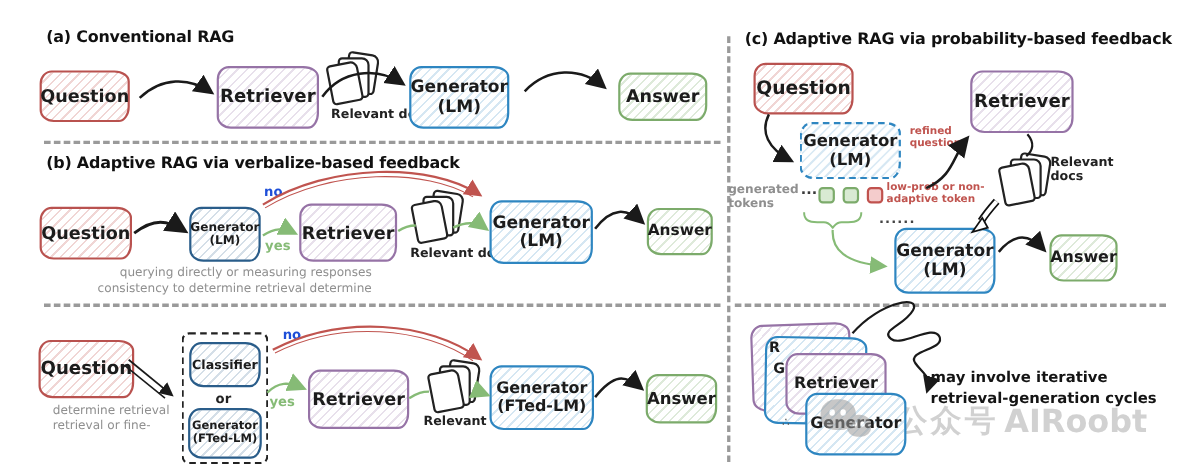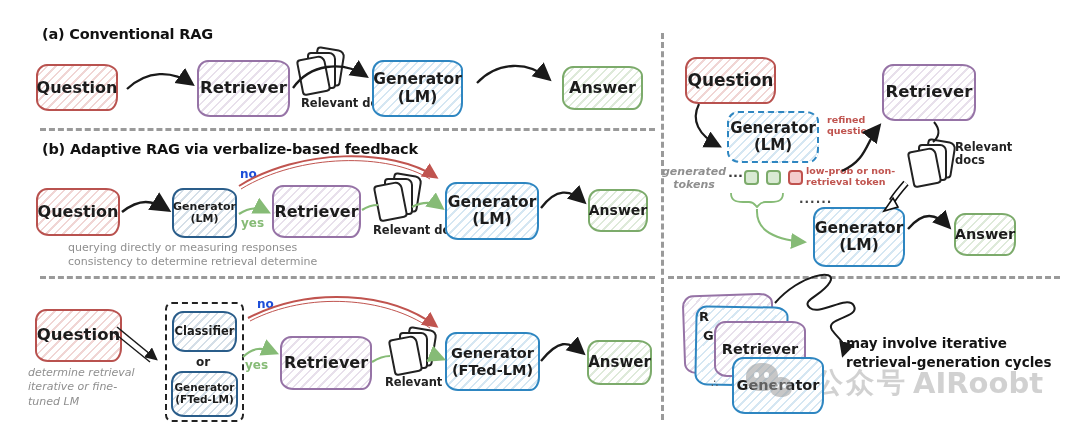--- a/index.html
+++ b/index.html
@@ -104,34 +104,33 @@
       <span>Relevant</span>
       <span>docs</span>
     </div>
     <div class="box blue" style="left:445px;top:182px;width:94px;height:58px;font-size:15.5px;">
       <span>Generator</span>
       <span>(LM)</span>
     </div>
     <div class="box green" style="left:588px;top:189px;width:60px;height:43px;font-size:14px;">
       <span>Answer</span>
     </div>
-    <div class="caption" style="left:68px;top:241px;width:270px;">
+    <div class="caption" style="left:68px;top:241px;width:270px;text-align:right;">
       <div>querying directly or measuring responses</div>
       <div>consistency to determine retrieval determine</div>
     </div>
   </div>
 
   <div class="layer">
     <div class="box red" style="left:35px;top:309px;width:87px;height:53px;font-size:16.5px;">
       <span>Question</span>
     </div>
-    <div class="caption" style="left:28px;top:366px;width:140px;font-style:italic;">
+    <div class="caption" style="left:48px;top:366px;width:140px;">
       <div>determine retrieval</div>
-      <div>iterative or fine-</div>
-      <div>tuned LM</div>
+      <div>retrieval or fine-</div>
     </div>
     <div class="dash-container" style="left:165px;top:302px;width:79px;height:120px;"></div>
     <div class="box navy" style="left:172px;top:311px;width:65px;height:41px;font-size:11.5px;">
       <span>Classifier</span>
     </div>
     <div class="or-label" style="left:196px;top:355px;">or</div>
     <div class="box navy" style="left:171px;top:371px;width:67px;height:46px;font-size:10.5px;">
       <span>Generator</span>
       <span>(FTed-LM)</span>
     </div>
@@ -152,45 +151,46 @@
     <div class="box blue" style="left:445px;top:332px;width:95px;height:59px;font-size:14.5px;">
       <span>Generator</span>
       <span>(FTed-LM)</span>
     </div>
     <div class="box green" style="left:587px;top:340px;width:65px;height:45px;font-size:15px;">
       <span>Answer</span>
     </div>
   </div>
 
   <div class="layer">
+    <div class="ptitle" style="left:677px;top:28px;">(c) Adaptive RAG via probability-based feedback</div>
     <div class="box red" style="left:685px;top:57px;width:91px;height:47px;font-size:17px;">
       <span>Question</span>
     </div>
     <div class="box purple" style="left:882px;top:64px;width:94px;height:57px;font-size:16.5px;">
       <span>Retriever</span>
     </div>
     <div class="box blue dashed" style="left:727px;top:111px;width:92px;height:52px;font-size:15px;">
       <span>Generator</span>
       <span>(LM)</span>
     </div>
     <div class="smalltext" style="left:827px;top:114px;width:46px;font-size:9.5px;color:#c0544f;font-weight:700;">
       <div>refined</div>
       <div>question</div>
     </div>
-    <div class="smalltext" style="left:662px;top:166px;width:64px;font-size:11px;color:#8f8f8f;font-weight:600;text-align:center;font-style:italic;">
+    <div class="smalltext" style="left:662px;top:166px;width:64px;font-size:11px;color:#8f8f8f;font-weight:600;text-align:left;">
       <div>generated</div>
       <div>tokens</div>
     </div>
     <div class="smalltext" style="left:728px;top:165px;font-size:13px;font-weight:700;color:#3a3a3a;">...</div>
     <div class="token tg" style="left:744px;top:170px;"></div>
     <div class="token tg" style="left:766px;top:170px;"></div>
     <div class="token tr" style="left:788px;top:170px;"></div>
     <div class="smalltext" style="left:806px;top:165px;width:95px;font-size:9.5px;color:#c0544f;font-weight:700;">
       <div>low-prob or non-</div>
-      <div>retrieval token</div>
+      <div>adaptive token</div>
     </div>
     <div class="smalltext" style="left:799px;top:192px;font-size:12px;font-weight:700;color:#444;letter-spacing:1px;">......</div>
     <div class="docs-icon" style="left:910px;top:140px;">
       <div class="pg p-back"></div>
       <div class="pg p-mid"></div>
       <div class="pg p-front"></div>
     </div>
     <div class="docs-label" style="left:955px;top:141px;">
       <span>Relevant</span><br>
       <span>docs</span>

